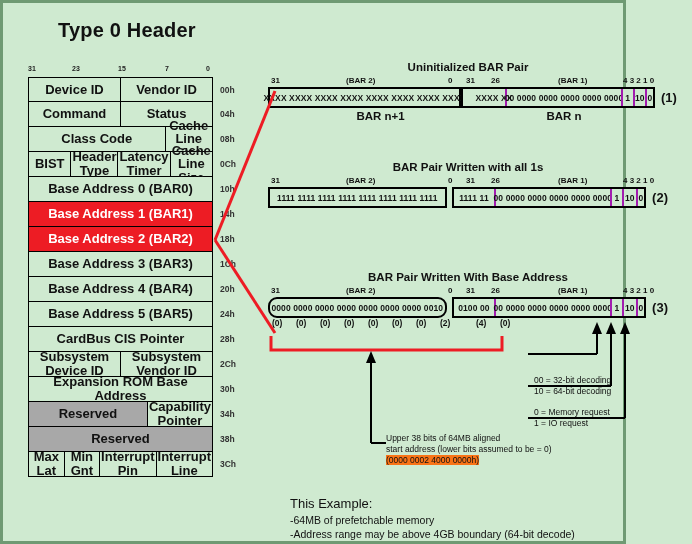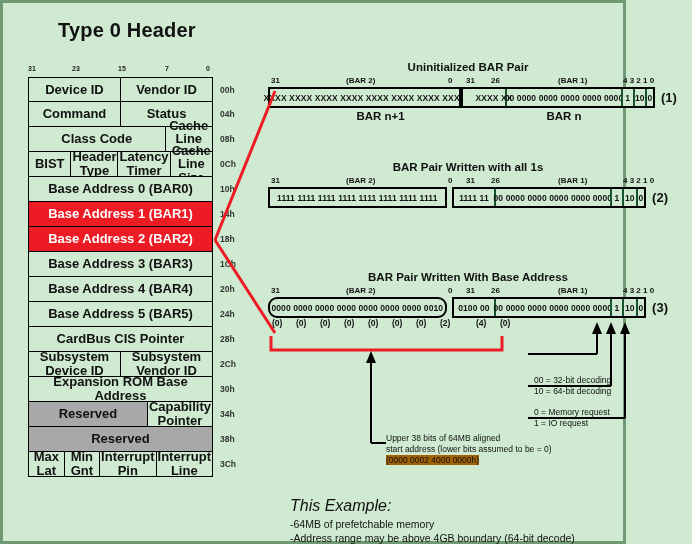--- a/index.html
+++ b/index.html
@@ -51,36 +51,36 @@
   }
   .bitrow{position:relative;height:11px;}
   .bitrow span{position:absolute;top:0;font-size:8px;font-weight:bold;}
   .barbody{display:flex;align-items:flex-start;}
   .barbox{
     display:flex;border:2px solid #000;height:21px;box-sizing:border-box;
     background:#cfead0;
   }
   .bf{
     display:flex;align-items:center;justify-content:center;
-    border-left:2px solid #14532d;font-size:8.5px;font-weight:bold;
+    border-left:2px solid #a21caf;font-size:8.5px;font-weight:bold;
     white-space:nowrap;box-sizing:border-box;letter-spacing:.1px;
   }
   .bf:first-child{border-left:none;}
   .barlabel{text-align:center;font-size:11.5px;font-weight:bold;margin-top:2px;}
   .marker{font-size:13px;font-weight:bold;margin-left:6px;line-height:21px;}
   
   .nibbles{position:relative;height:13px;}
   .nibbles span{position:absolute;top:0;font-size:8.5px;font-weight:bold;}
   
   .legend{position:absolute;font-size:8.5px;line-height:1.35;white-space:nowrap;}
   
   #annot{position:absolute;left:383px;top:430px;font-size:8.5px;line-height:1.3;}
-  .hl{background:#a16207;text-align:center;}
+  .hl{background:#f97316;text-align:center;}
   #example{position:absolute;left:287px;top:492px;font-size:10.5px;line-height:1.35;}
-  #example .ex-title{font-size:16px;font-style:italic;}
+  #example .ex-title{font-size:13px;}
   svg.ov{position:absolute;left:0;top:0;width:692px;height:544px;pointer-events:none;}
 </style>
 </head>
 <body>
 
 <div id="page">
 
   <div id="title">Type 0 Header</div>
 
   <div id="hdr-table">

